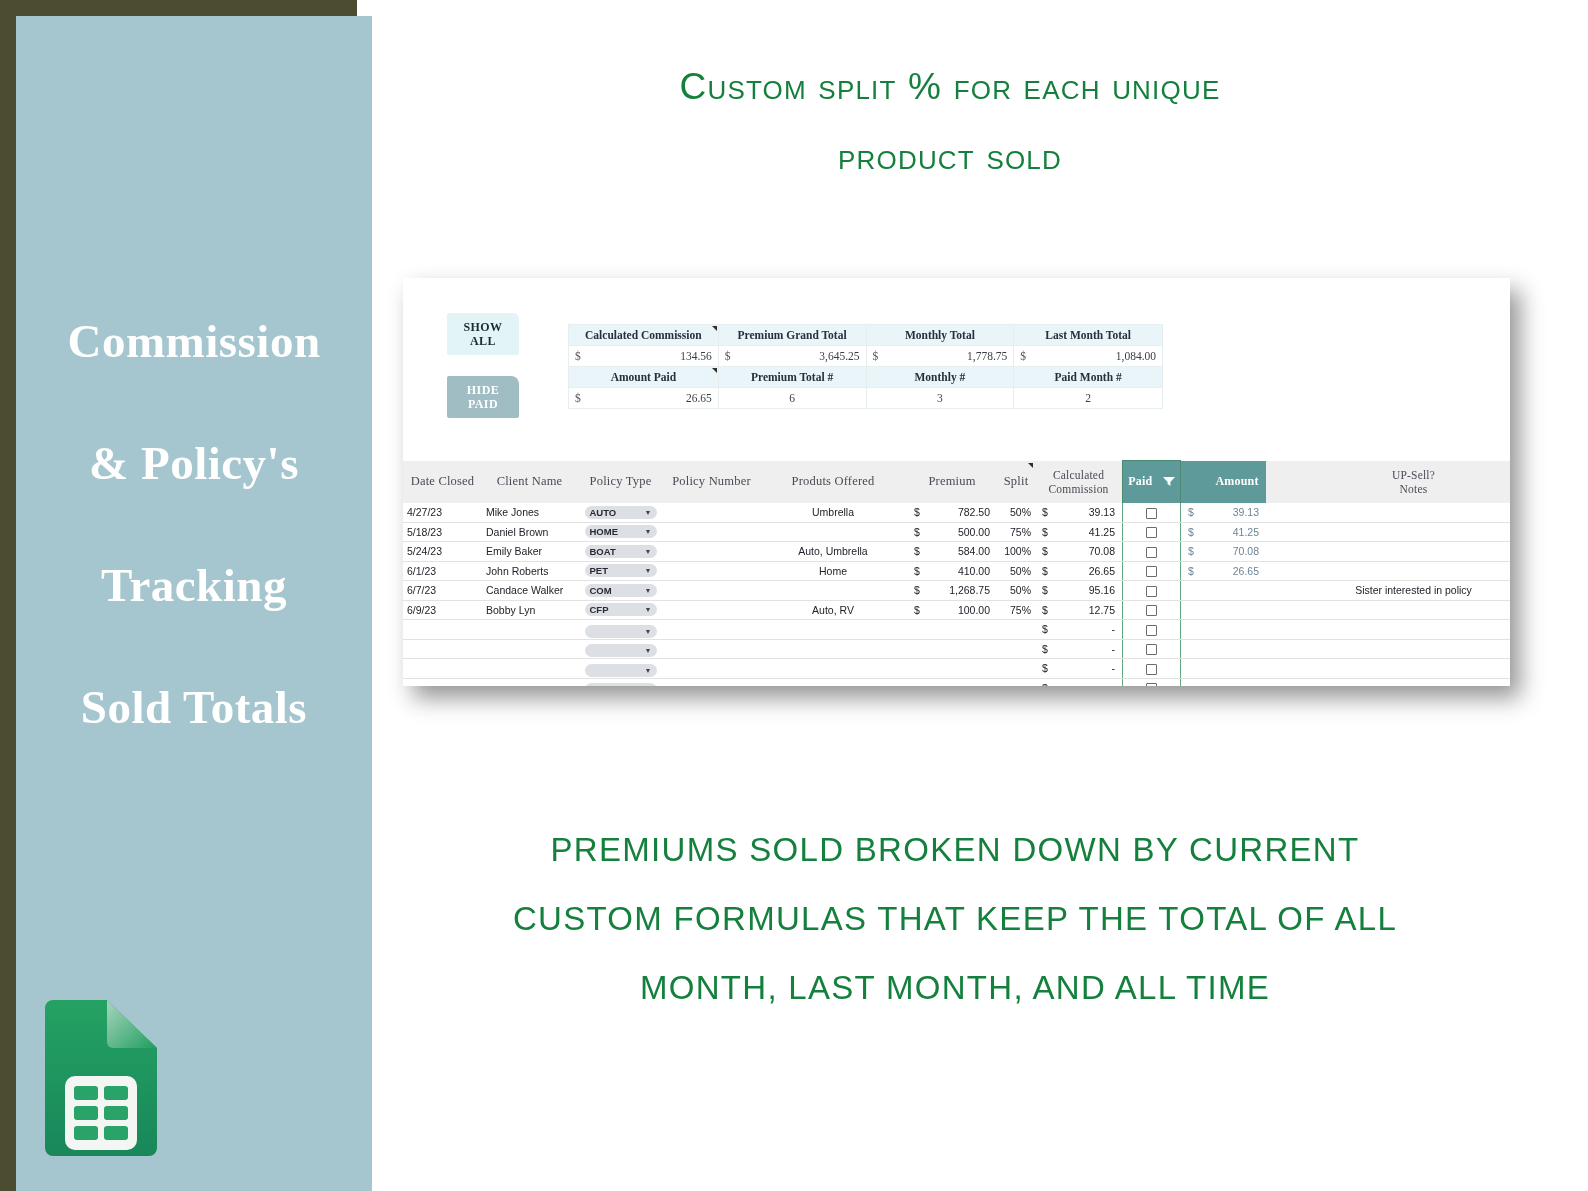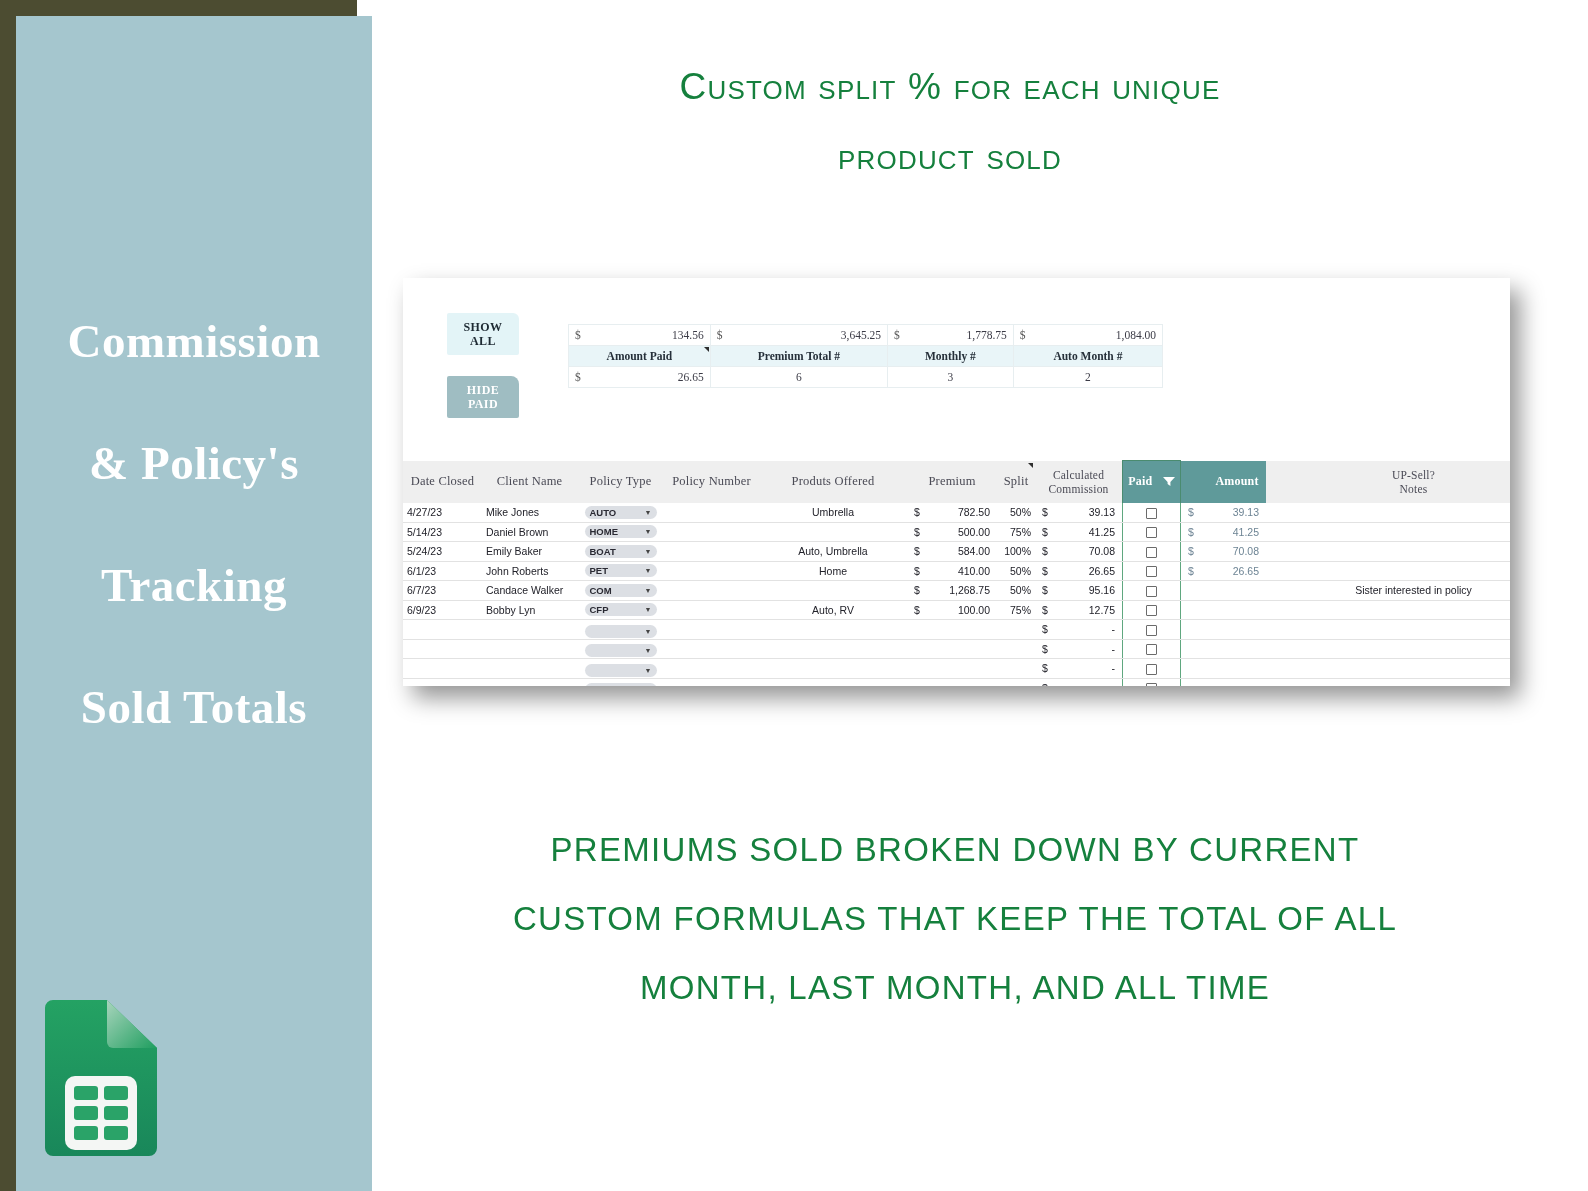--- a/index.html
+++ b/index.html
@@ -222,20 +222,26 @@
 
     <div class="toggle-btn" id="btn-hide-paid">
       <div>
         <div>HIDE</div>
         <div>PAID</div>
       </div>
     </div>
 
     <table id="summary">
       <tbody>
+          <tr class="hdr">
+        <td style="width:150px" class="corner-tick">Calculated Commission</td>
+        <td style="width:148px">Premium Grand Total</td>
+        <td style="width:148px">Monthly Total</td>
+        <td style="width:149px">Last Month Total</td>
+      </tr>
       <tr class="val">
         <td>
           <span class="money">
                 <span class="sym">$</span>
                 <span class="num">134.56</span>
               </span>
         </td>
         <td>
           <span class="money">
                 <span class="sym">$</span>
@@ -252,21 +258,21 @@
           <span class="money">
                 <span class="sym">$</span>
                 <span class="num">1,084.00</span>
               </span>
         </td>
       </tr>
       <tr class="hdr">
         <td class="corner-tick">Amount Paid</td>
         <td>Premium Total #</td>
         <td>Monthly #</td>
-        <td>Auto Month #</td>
+        <td>Paid Month #</td>
       </tr>
       <tr class="val">
         <td>
           <span class="money">
                 <span class="sym">$</span>
                 <span class="num">26.65</span>
               </span>
         </td>
         <td class="ctr">6</td>
         <td class="ctr">3</td>
@@ -330,21 +336,21 @@
             <td class="paid-c"><span class="cbox"></span></td>
             <td>
               <span class="dollar-cell amt-blue">
                 <span class="sym">$</span>
                 <span>39.13</span>
               </span>
             </td>
             <td class="c"></td>
           </tr>
           <tr>
-            <td>5/14/23</td>
+            <td>5/18/23</td>
             <td>Daniel Brown</td>
             <td class="c"><span class="pill">
                 <span>HOME</span>
                 <span class="cv">▼</span>
               </span></td>
             <td></td>
             <td class="c"></td>
             <td>
               <span class="dollar-cell">
                 <span>$</span>

